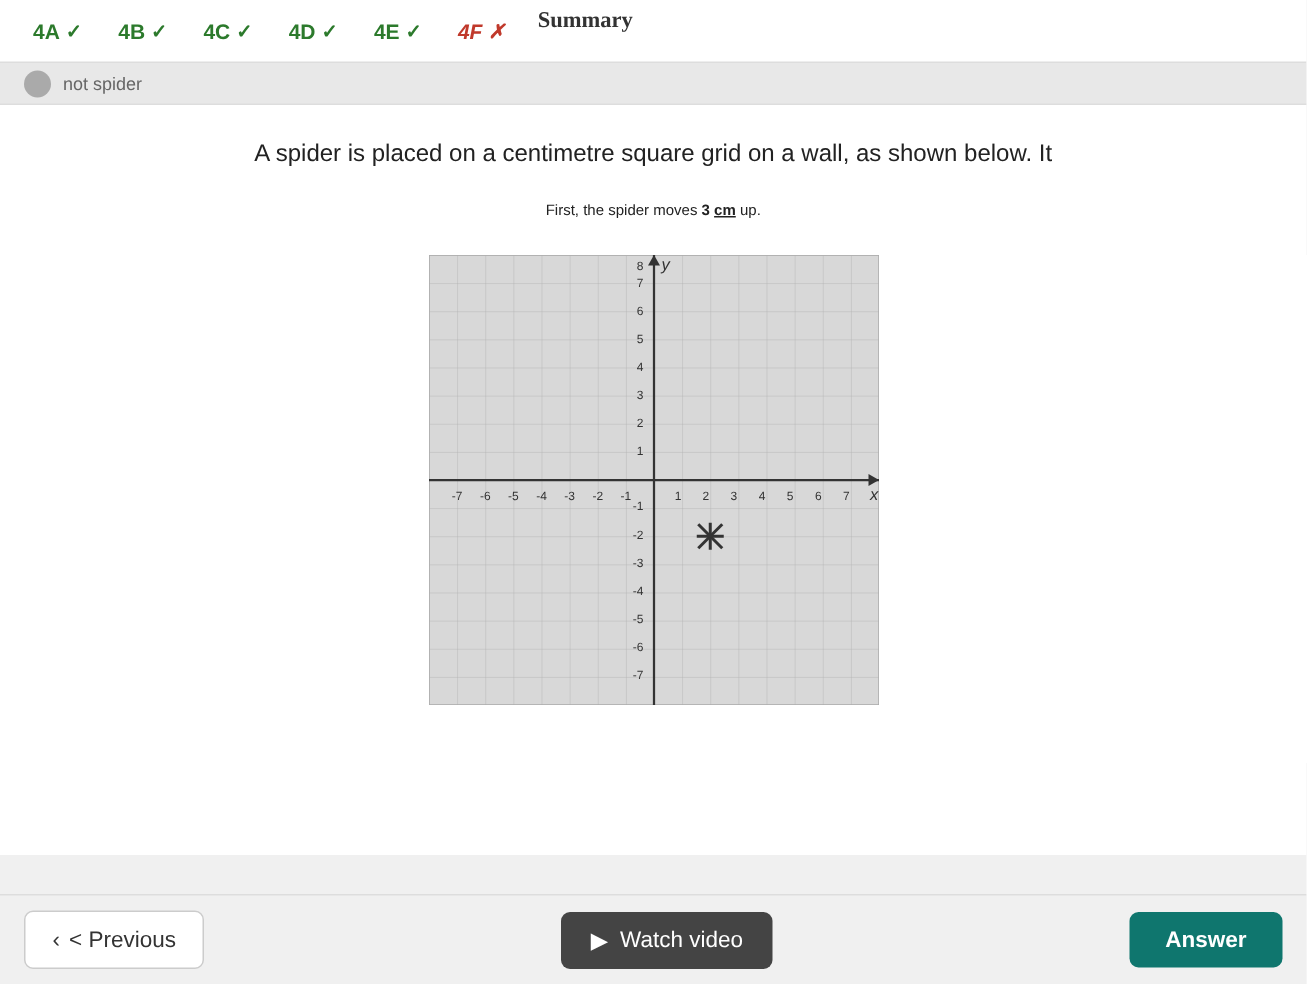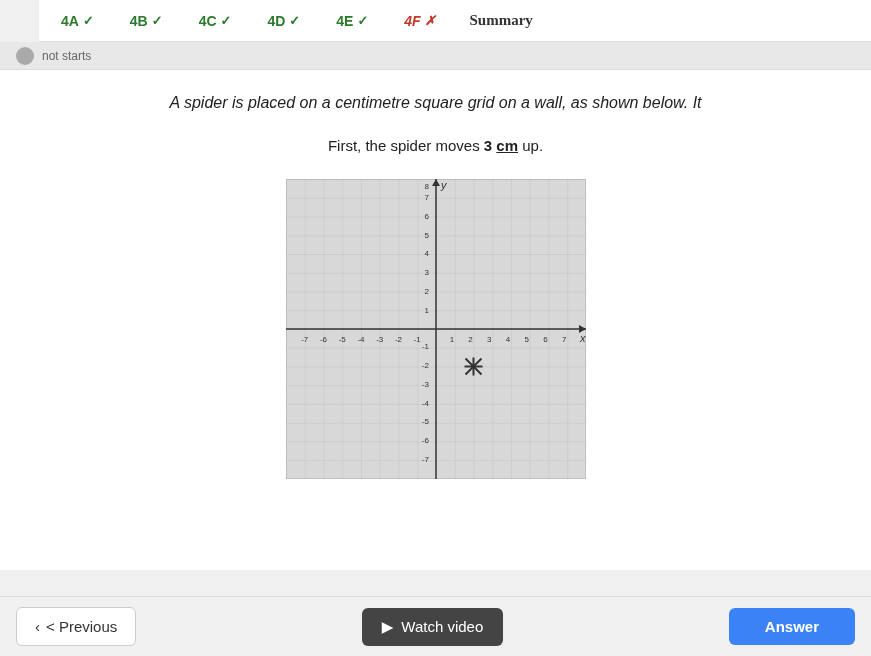--- a/index.html
+++ b/index.html
@@ -8,27 +8,25 @@
       height: 656px;
       background: #f0f0f0;
       font-family: Arial, sans-serif;
       overflow: hidden;
       position: relative;
     }
 
     
     .top-nav {
       display: flex;
-      align-items: center;
       background: #fff;
       border-bottom: 1px solid #ddd;
       padding: 6px 12px;
-      gap: 16px;
+      gap: 4px;
       height: 42px;
-      margin-left: 39px;
     }
     .nav-tab {
       display: flex;
       align-items: center;
       gap: 4px;
       padding: 4px 10px;
       border-radius: 4px;
       font-size: 14px;
       font-weight: 600;
       cursor: pointer;
@@ -80,29 +78,28 @@
       padding: 20px 40px 20px 40px;
       min-height: 500px;
     }
 
     .question-text {
       font-size: 16px;
       color: #222;
       text-align: center;
       line-height: 1.6;
       margin-bottom: 16px;
-      font-style: italic;
     }
     .question-text p {
       margin-bottom: 4px;
     }
 
     .instructions {
       text-align: center;
-      font-size: 15px;
+      font-size: 10px;
       color: #222;
       line-height: 1.8;
       margin-bottom: 20px;
     }
 
     
     .graph-container {
       display: flex;
       justify-content: center;
       align-items: center;
@@ -149,25 +146,25 @@
       border-radius: 6px;
       padding: 10px 20px;
       font-size: 15px;
       cursor: pointer;
       display: flex;
       align-items: center;
       gap: 8px;
     }
 
     .btn-answer {
-      background: #3b82f6;
+      background: #0f766e;
       color: #fff;
       border: none;
       border-radius: 6px;
-      padding: 10px 36px;
+      padding: 10px 24px;
       font-size: 15px;
       font-weight: 600;
       cursor: pointer;
     }
 
     .cm-underline {
       text-decoration: underline;
     }
   </style>
 </head>
@@ -196,21 +193,21 @@
   </div>
   <div class="nav-tab failed">
     <span>4F</span>
     <span class="crossmark">✗</span>
   </div>
   <span class="summary-label">Summary</span>
 </div>
 
 <div class="status-bar">
   <span class="status-icon"></span>
-  <span class="status-text">not starts</span>
+  <span class="status-text">not spider</span>
 </div>
 
 <div class="main-content">
   <div class="question-text">
     <p>A spider is placed on a centimetre square grid on a wall, as shown below. It</p>
   </div>
 
   <div class="instructions">
     <p>First, the spider moves <strong>3 <span class="cm-underline">cm</span></strong> up.</p>
   </div>

